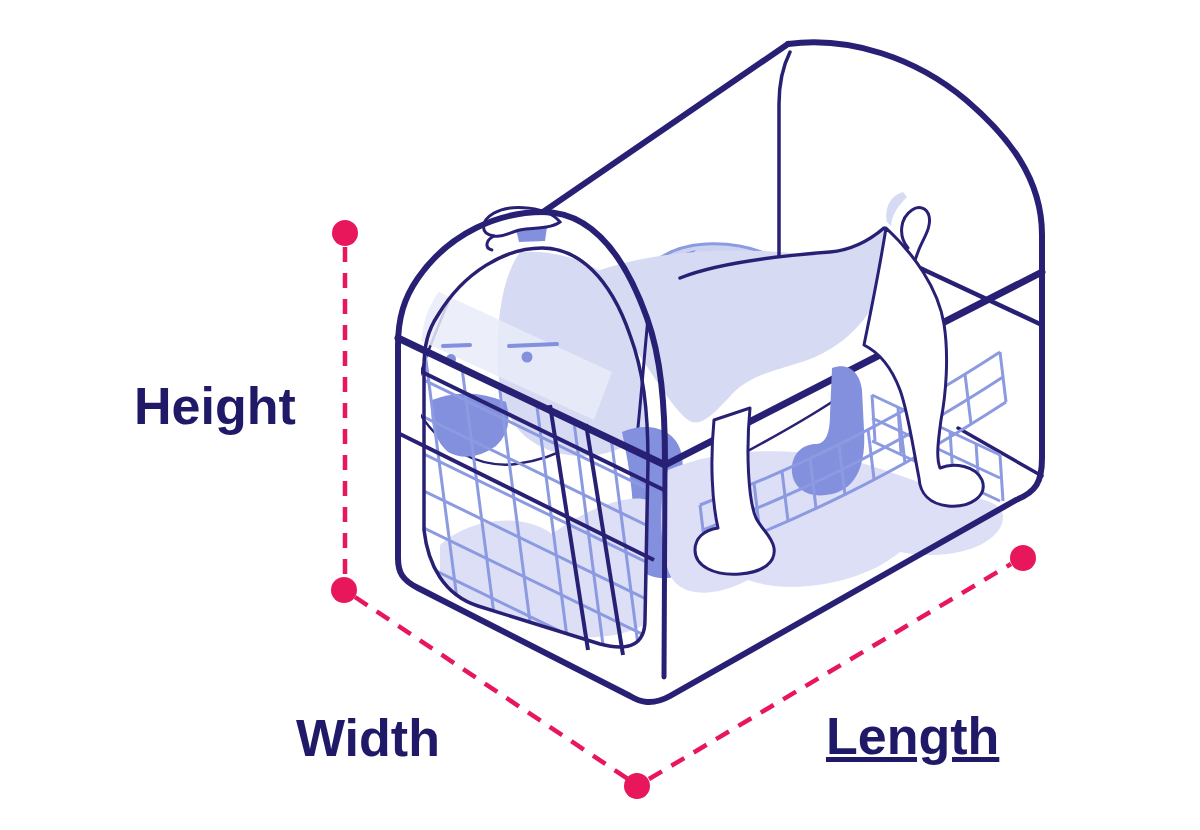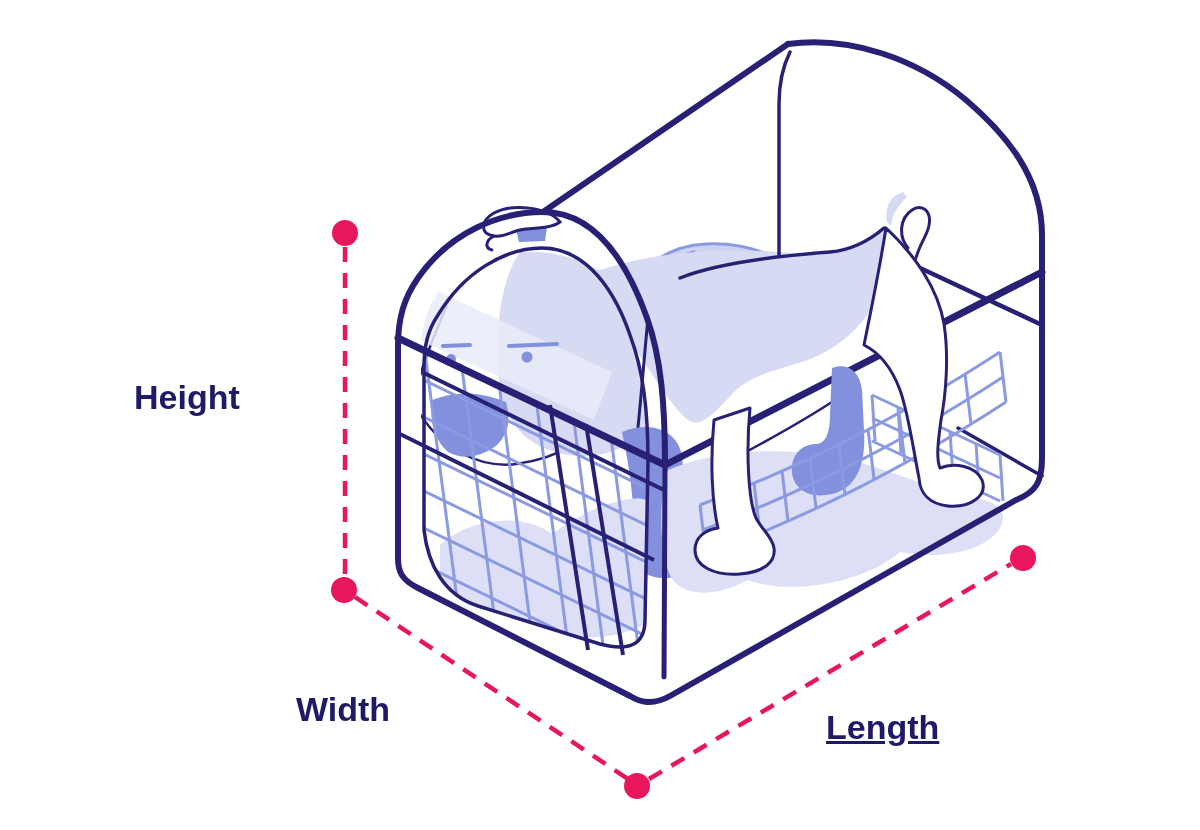--- a/index.html
+++ b/index.html
@@ -7,29 +7,29 @@
     position:relative;
     width:1200px;height:830px;
     background:#ffffff;
     overflow:hidden;
     font-family:"Liberation Sans","DejaVu Sans",sans-serif;
   }
   .illustration{position:absolute;left:0;top:0;}
   .dim-label{
     position:absolute;
     font-weight:700;
-    font-size:34px;
+    font-size:52px;
     line-height:1.0;
     color:#1f1968;
     letter-spacing:0px;
     white-space:nowrap;
     user-select:none;
   }
   .label-height{left:134px;top:380px;}
-  .label-width{left:296px;top:692px;}
+  .label-width{left:296px;top:712px;}
   .label-length{left:826px;top:710px;text-decoration:underline;}
 </style>
 </head>
 <body>
 
 <div class="canvas">
 
   <svg class="illustration" width="1200" height="830" viewBox="0 0 1200 830">
     <defs>
       <clipPath id="doorClip">

